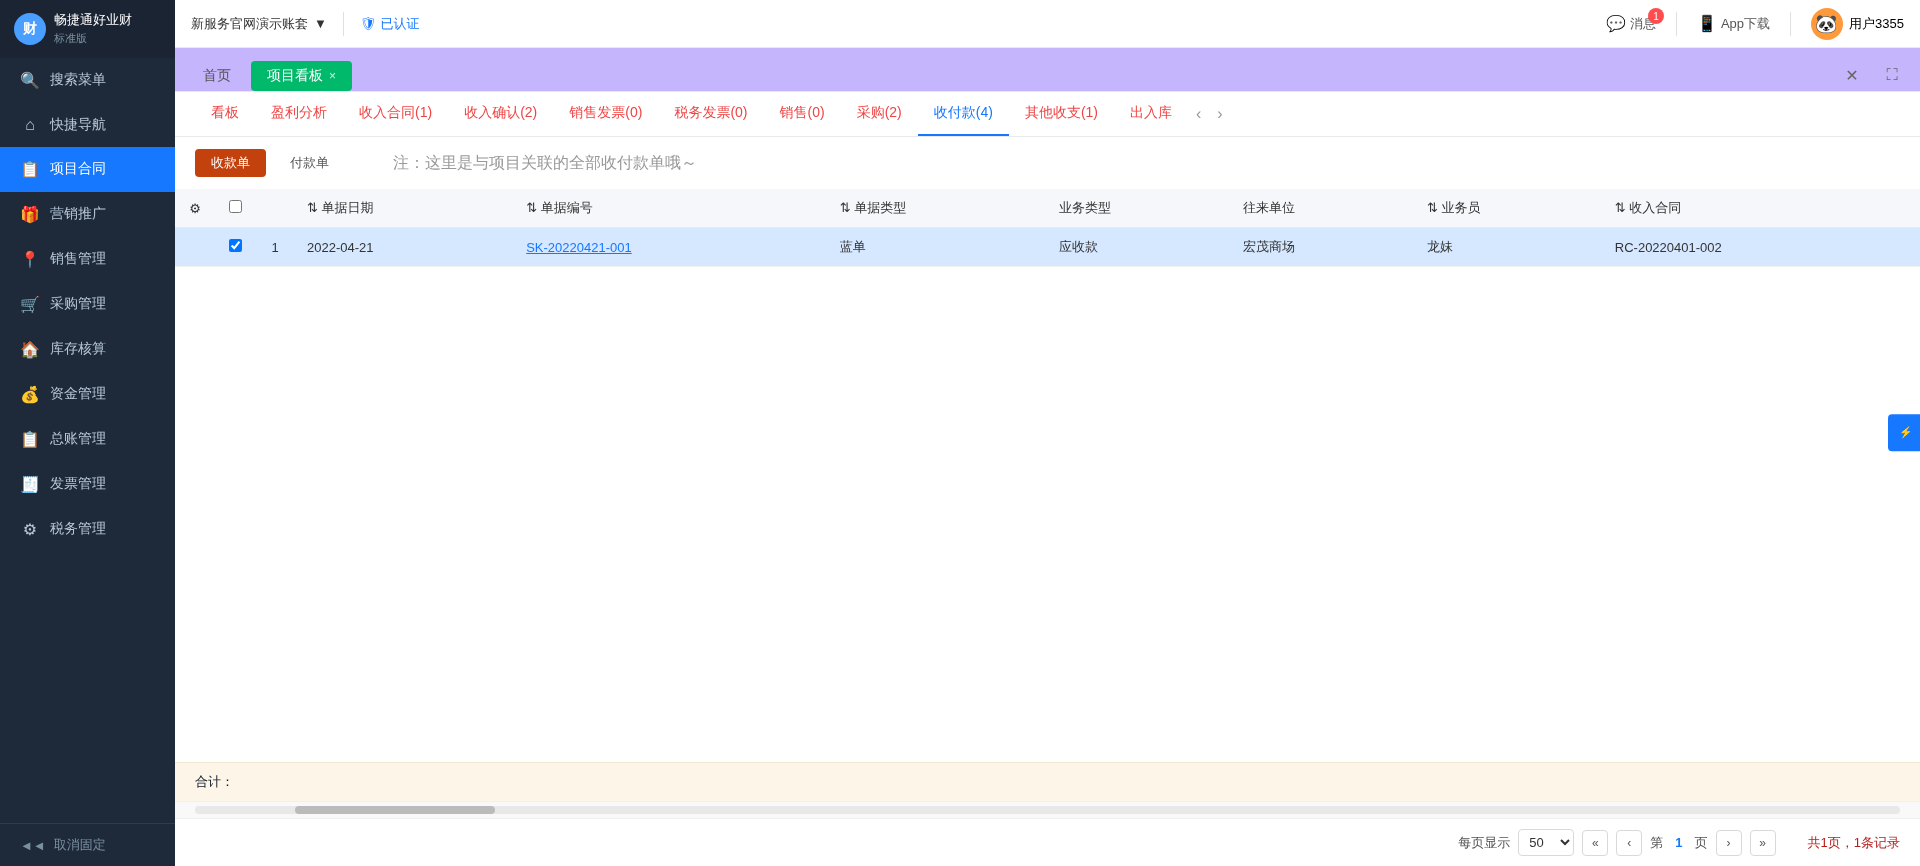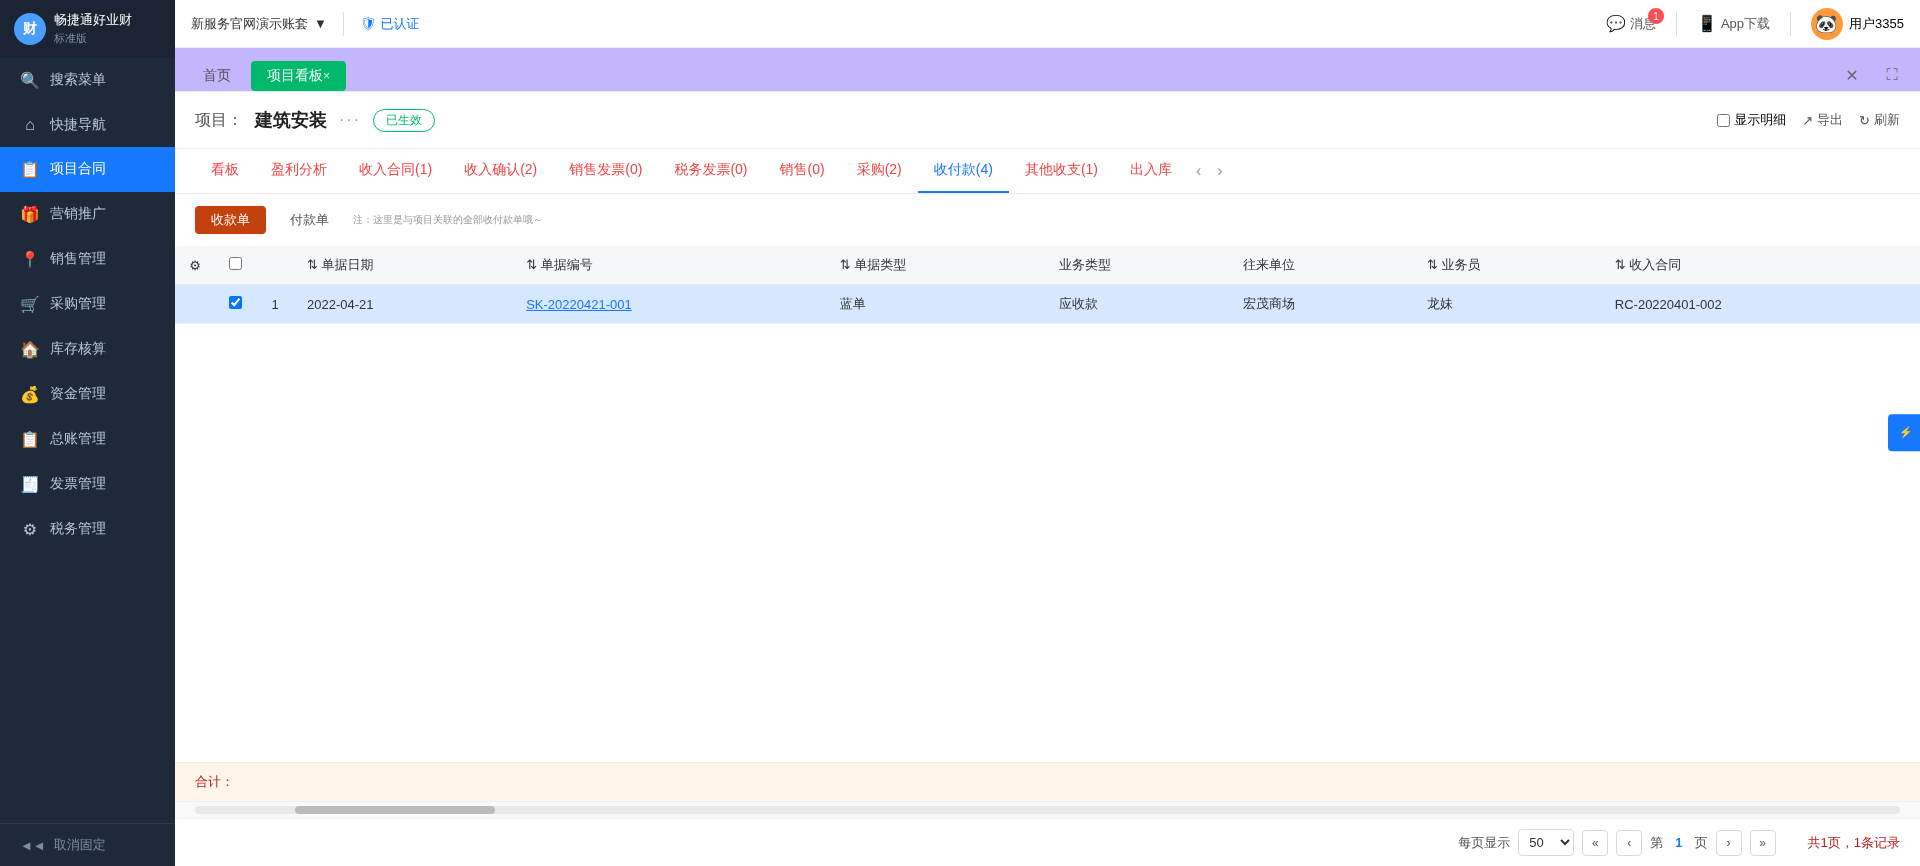--- a/index.html
+++ b/index.html
@@ -123,21 +123,21 @@
       padding: 6px 16px;
       color: #555; font-size: 14px;
       cursor: pointer;
     }
     .tab-active {
       background: #00b96b;
       color: #fff;
       padding: 6px 16px;
       border-radius: 4px;
       font-size: 14px;
-      display: flex; align-items: center; gap: 0;
+      display: flex; align-items: center; gap: 6px;
       cursor: pointer;
     }
     .tab-close { font-size: 12px; opacity: 0.8; }
     .tabbar-right { margin-left: auto; display: flex; gap: 8px; }
     .tabbar-icon-btn {
       width: 32px; height: 32px;
       display: flex; align-items: center; justify-content: center;
       cursor: pointer; color: #666; font-size: 16px;
       border-radius: 4px;
     }
@@ -228,21 +228,21 @@
       color: #fff;
       border-radius: 4px;
       padding: 5px 16px;
       font-size: 13px;
       cursor: pointer;
     }
     .sec-tab {
       color: #555; font-size: 13px; cursor: pointer;
       padding: 5px 8px;
     }
-    .sec-tab-note { color: #999; font-size: 10px; }
+    .sec-tab-note { color: #999; font-size: 16px; margin-left: 40px; }
 
     
     .data-table {
       flex: 1;
       overflow: auto;
     }
     table {
       width: 100%;
       border-collapse: collapse;
     }
@@ -272,21 +272,21 @@
     .th-gear { width: 40px; text-align: center; }
 
     
     .table-footer {
       background: #fdf6e8;
       padding: 10px 20px;
       display: flex;
       align-items: center;
       border-top: 1px solid #f0e8d0;
       font-size: 13px;
-      color: #b91c1c;
+      color: #0f172a;
     }
 
     
     .scrollbar-area {
       padding: 4px 20px;
       background: #f9f9f9;
       border-top: 1px solid #f0f0f0;
     }
     .scrollbar-track {
       height: 8px;
@@ -459,40 +459,20 @@
       <span class="tab-close">×</span>
     </div>
     <div class="tabbar-right">
       <div class="tabbar-icon-btn">✕</div>
       <div class="tabbar-icon-btn">⛶</div>
     </div>
   </div>
 
   <div class="content">
 
-    <div class="project-header">
-      <span style="font-size:16px;color:#555;">项目：</span>
-      <span class="project-title">建筑安装</span>
-      <span class="project-more">···</span>
-      <span class="project-status">已生效</span>
-      <div class="project-actions">
-        <label class="checkbox-label">
-          <input type="checkbox" style="">
-          <span>显示明细</span>
-        </label>
-        <div class="project-action-item">
-          <span>↗</span>
-          <span>导出</span>
-        </div>
-        <div class="project-action-item">
-          <span>↻</span>
-          <span>刷新</span>
-        </div>
-      </div>
-    </div>
 
     <div class="subtabs">
 
       <div class="subtab">看板</div>
         <div class="subtab">盈利分析</div>
         <div class="subtab">收入合同(1)</div>
         <div class="subtab">收入确认(2)</div>
         <div class="subtab">销售发票(0)</div>
         <div class="subtab">税务发票(0)</div>
         <div class="subtab">销售(0)</div>

